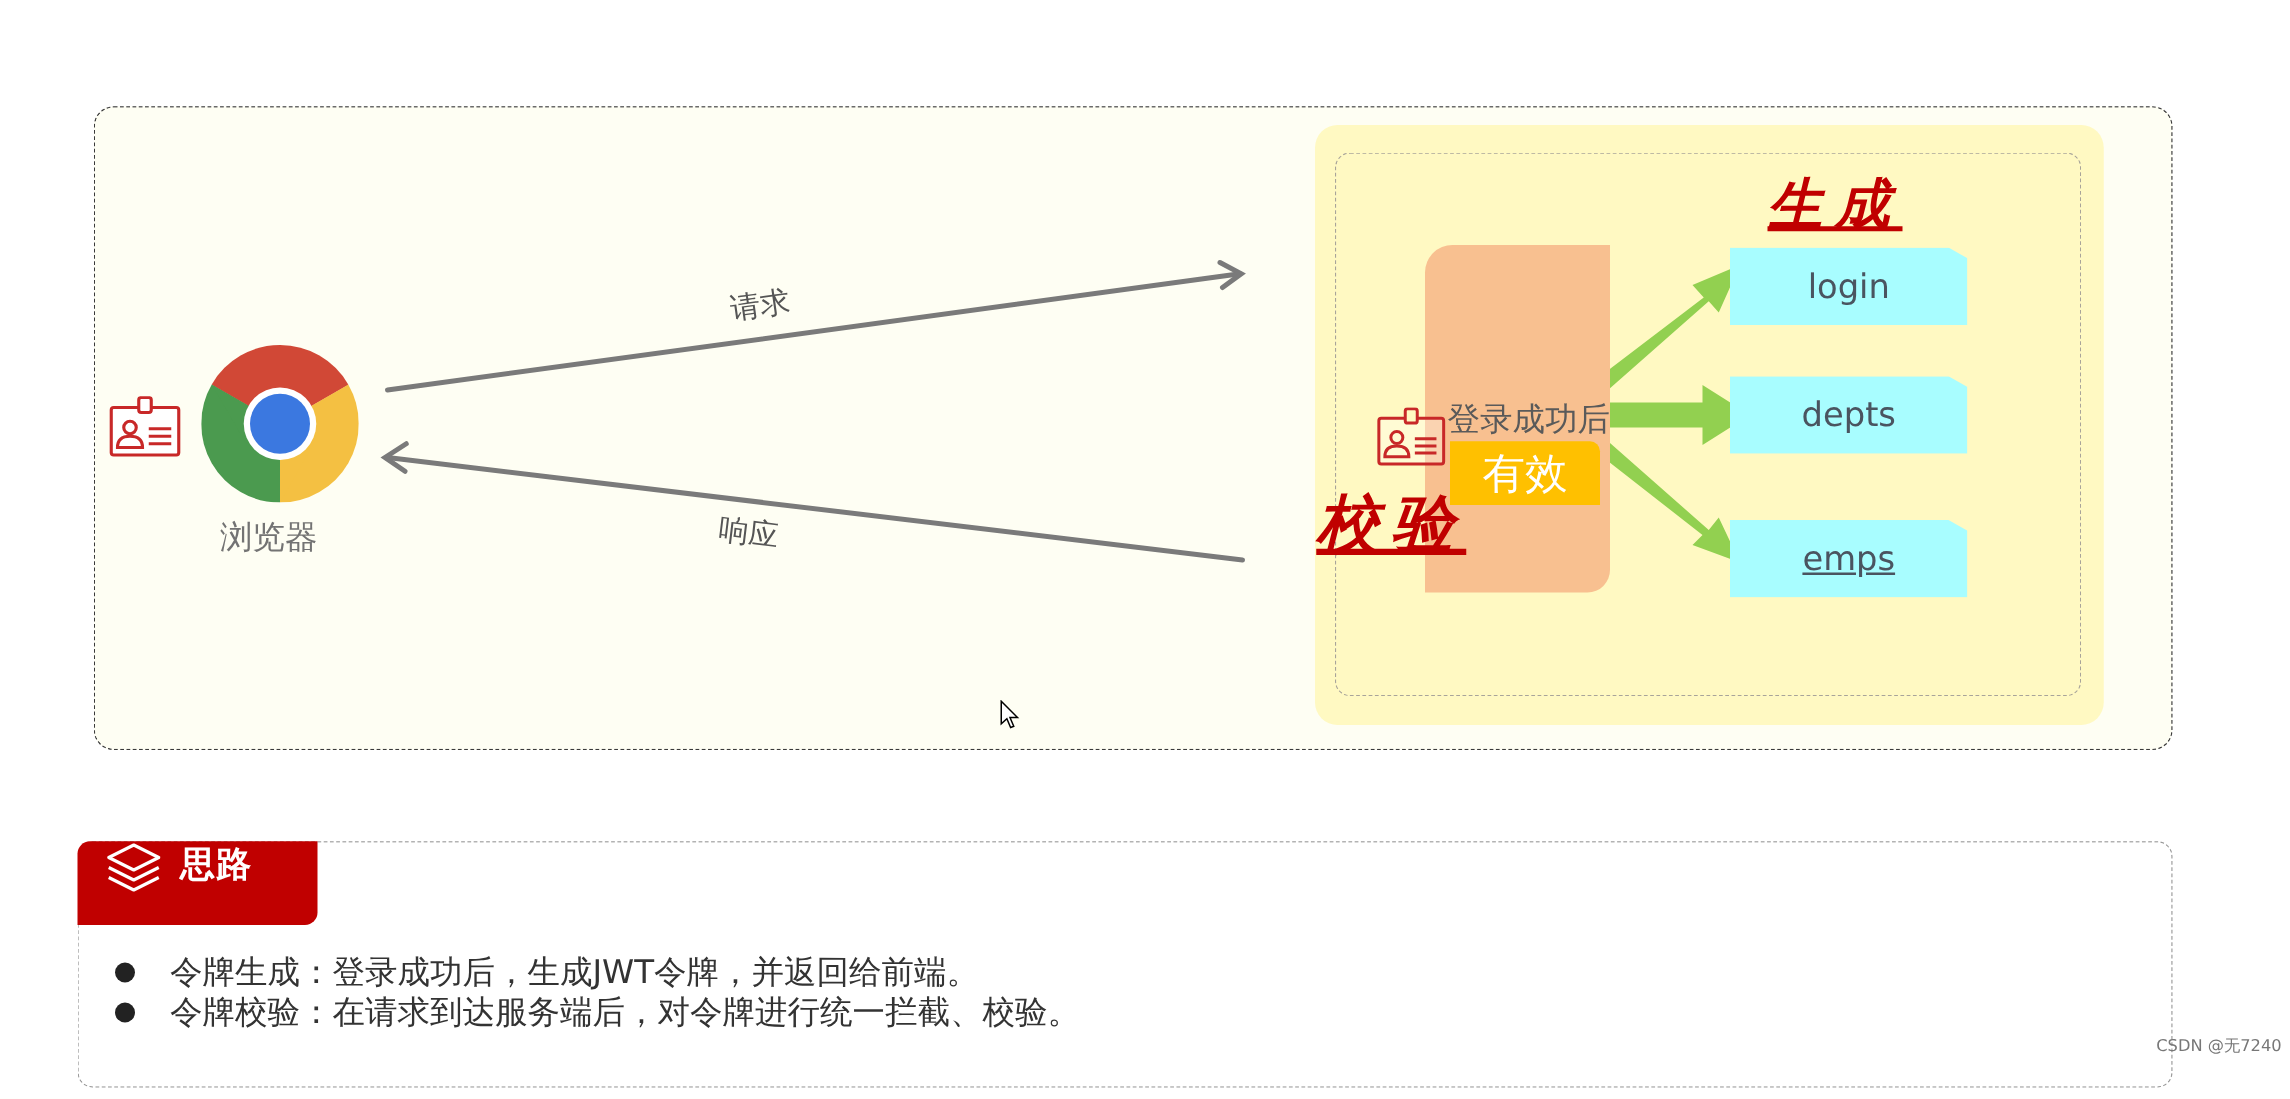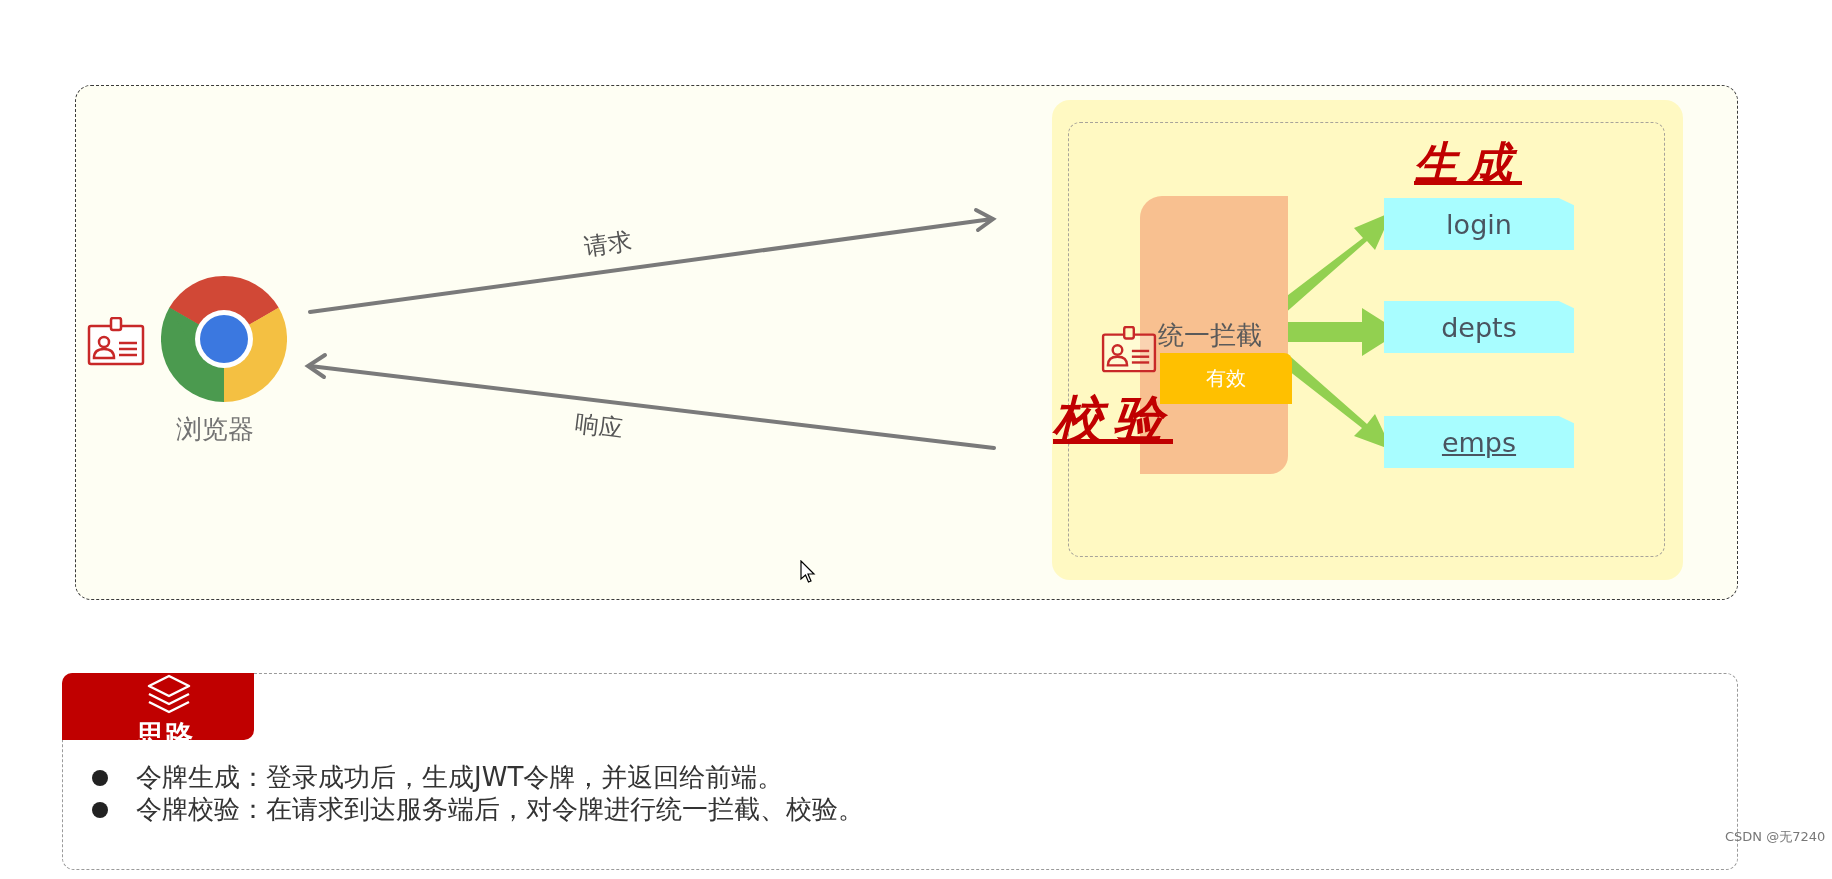--- a/index.html
+++ b/index.html
@@ -23,47 +23,47 @@
       border: 1.5px dashed #a8a49a; border-radius: 12px; box-sizing: border-box;
     }
     .interceptor {
       left: 1140px; top: 196px; width: 148px; height: 278px;
       background: #f8c090; border-radius: 22px 0 18px 0;
     }
     .interceptor-label {
       left: 1158px; top: 318px; font-size: 26px; color: #5a5a5a; white-space: nowrap;
     }
     .valid-badge {
-      left: 1160px; top: 353px; width: 132px; height: 51px;
+      left: 1160px; top: 353px; width: 120px; height: 51px;
       background: #ffc000; border-radius: 0 8px 0 0;
-      color: #fff; font-size: 20px; display: flex; align-items: center; justify-content: center;
+      color: #fff; font-size: 34px; display: flex; align-items: center; justify-content: center;
     }
     .endpoint {
-      left: 1384px; width: 190px; height: 52px;
+      left: 1384px; width: 190px; height: 62px;
       background: #a8fdff;
       clip-path: polygon(0 0, 92% 0, 100% 14%, 100% 100%, 0 100%);
       display: flex; align-items: center; justify-content: center;
       font-size: 27px; color: #4a5460;
     }
     .calligraphy {
       font-family: "DejaVu Serif", "Liberation Serif", serif;
       font-weight: bold; color: #c00000; letter-spacing: 10px; white-space: nowrap;
       font-style: italic;
       text-decoration: underline;
     }
     .browser-label { left: 176px; top: 412px; font-size: 26px; color: #737373; }
     .arrow-label { font-size: 24px; color: #555; white-space: nowrap; }
     .notes-panel {
       left: 62px; top: 673px; width: 1676px; height: 197px;
       border: 1.5px dashed #9a9a9a; border-radius: 12px; box-sizing: border-box; background: #fff;
     }
     .notes-tab {
       left: 62px; top: 673px; width: 192px; height: 67px;
       background: #c00000; border-radius: 10px 0 10px 0;
-      display: flex; align-items: center; flex-direction: column;
+      display: flex; 
     }
     .notes-tab-title {
       color: #fff; font-weight: bold; font-size: 28px; margin-left: 14px; letter-spacing: 1px;
     }
     .note-item {
       left: 92px; font-size: 26px; color: #333; display: flex; align-items: center; white-space: nowrap; text-align: center;
     }
     .note-bullet {
       width: 16px; height: 16px; border-radius: 50%; background: #222; margin-right: 28px;
     }
@@ -116,21 +116,21 @@
   <g fill="#92d050">
     <polygon points="1275,305 1363,238 1354,228 1392,212 1375,250 1367,241 1283,315"></polygon>
     <polygon points="1280,322 1362,322 1362,308 1400,332 1362,356 1362,342 1280,342"></polygon>
     <polygon points="1283,350 1367,424 1375,414 1392,450 1354,436 1362,428 1275,360"></polygon>
   </g>
 </svg>
 <div class="abs arrow-label" style="left:584px;top:228px;transform:rotate(-8deg);">请求</div>
 <div class="abs arrow-label" style="left:575px;top:410px;transform:rotate(7deg);">响应</div>
 
 <div class="abs interceptor"></div>
-<div class="abs interceptor-label">统一拦截</div>
+<div class="abs interceptor-label">登录成功后</div>
 <div class="abs valid-badge">有效</div>
 
 <div class="abs" style="left:1101px;top:326px;width:56px;height:48px;">
   <svg width="56" height="48" viewBox="0 0 58 50">
     <rect x="2" y="9" width="54" height="38" rx="2" fill="rgba(255,255,255,0.3)" stroke="#c82828" stroke-width="2.5"></rect>
     <rect x="24" y="1" width="10" height="12" rx="2" fill="#fff9c2" stroke="#c82828" stroke-width="2.5"></rect>
     <circle cx="17" cy="25" r="5" fill="none" stroke="#c82828" stroke-width="2.5"></circle>
     <path d="M7 41 Q7 32 17 32 Q27 32 27 41 Z" fill="none" stroke="#c82828" stroke-width="2.5"></path>
     <line x1="32" y1="26" x2="50" y2="26" stroke="#c82828" stroke-width="2.5"></line>
     <line x1="32" y1="32" x2="50" y2="32" stroke="#c82828" stroke-width="2.5"></line>

